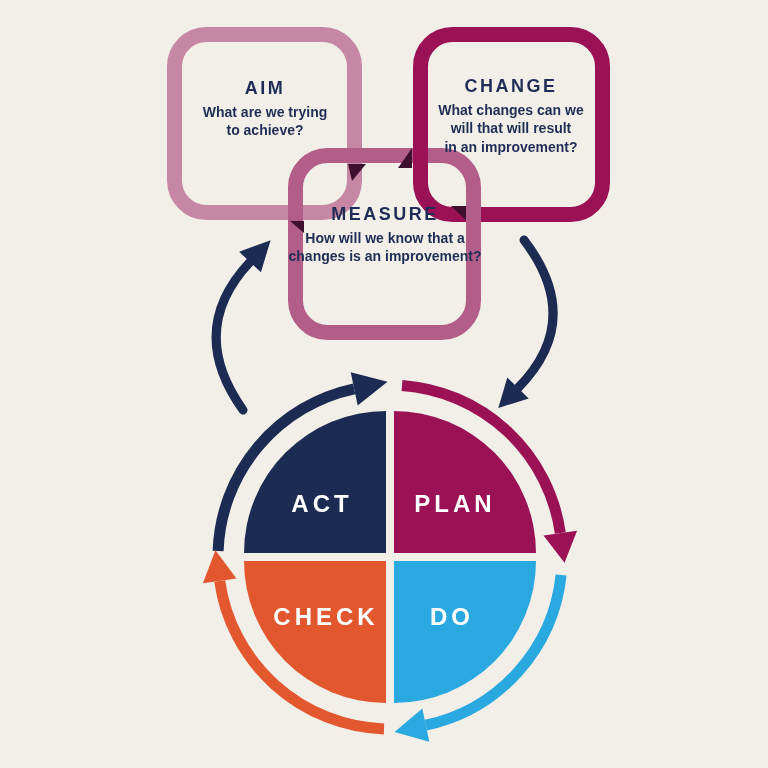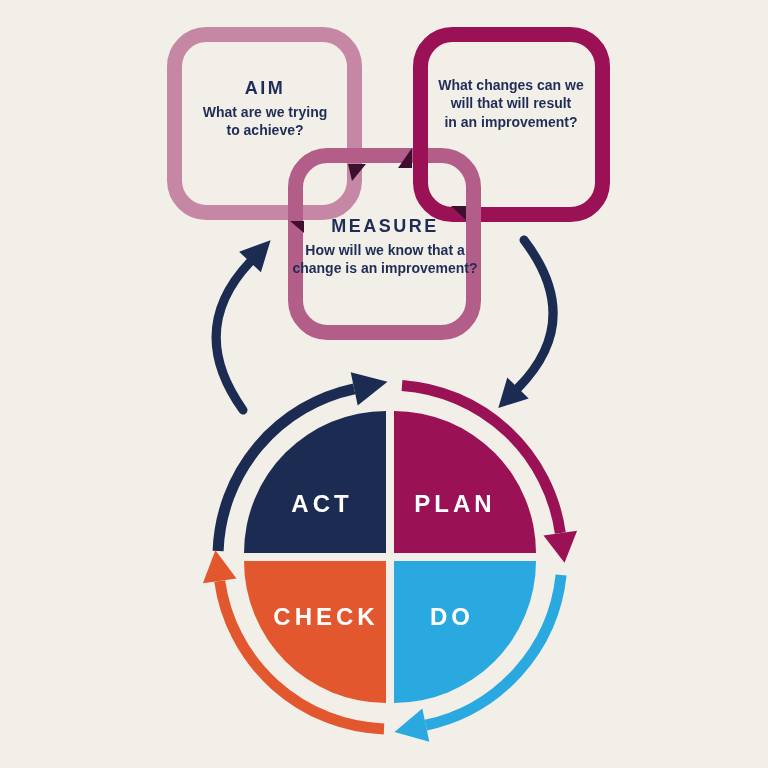--- a/index.html
+++ b/index.html
@@ -25,21 +25,21 @@
     margin-bottom: 4px;
   }
   .box-body {
     font-weight: 700;
     font-size: 14px;
     line-height: 1.32;
     white-space: pre-line;
   }
   #aim-text     { left: 167px; top: 78px;  width: 196px; }
   #change-text  { left: 411px; top: 76px;  width: 200px; }
-  #measure-text { left: 286px; top: 216px; width: 198px; }
+  #measure-text { left: 286px; top: 204px; width: 198px; }
 
   .q-label {
     font-weight: 700;
     font-size: 24px;
     letter-spacing: 4px;
     fill: #FFFFFF;
   }
 </style>
 </head>
 <body style="background: rgb(242, 239, 233);">
@@ -98,23 +98,24 @@
       <polygon points="202.9,583.3 236.5,578.5 215.4,550.2" fill="#E2572E"></polygon>
     </g>
   </svg>
 
   <div class="box-text" id="aim-text">
     <div class="box-title">AIM</div>
     <div class="box-body">What are we trying
 to achieve?</div>
   </div>
   <div class="box-text" id="change-text">
+    <div class="box-title">CHANGE</div>
     <div class="box-body">What changes can we
 will that will result
 in an improvement?</div>
   </div>
   <div class="box-text" id="measure-text">
     <div class="box-title">MEASURE</div>
     <div class="box-body">How will we know that a
-change is an improvement?</div>
+changes is an improvement?</div>
   </div>
 
 </div>
 
 </body></html>

